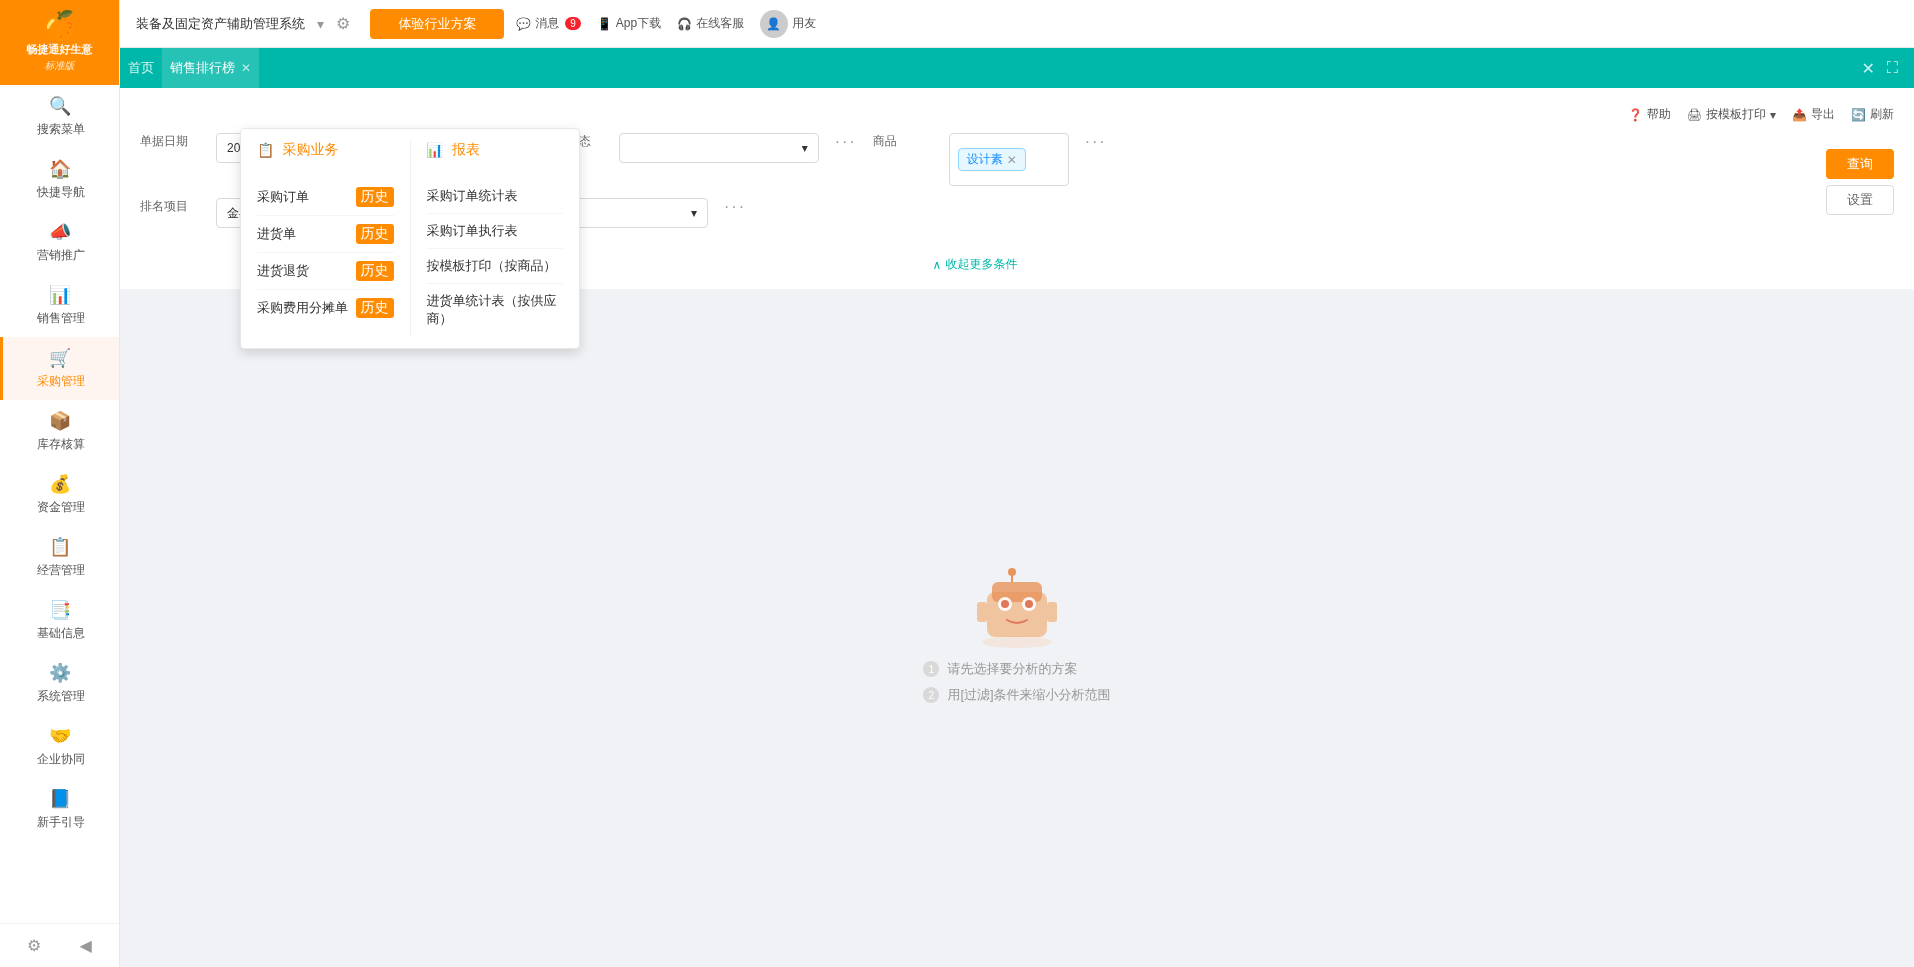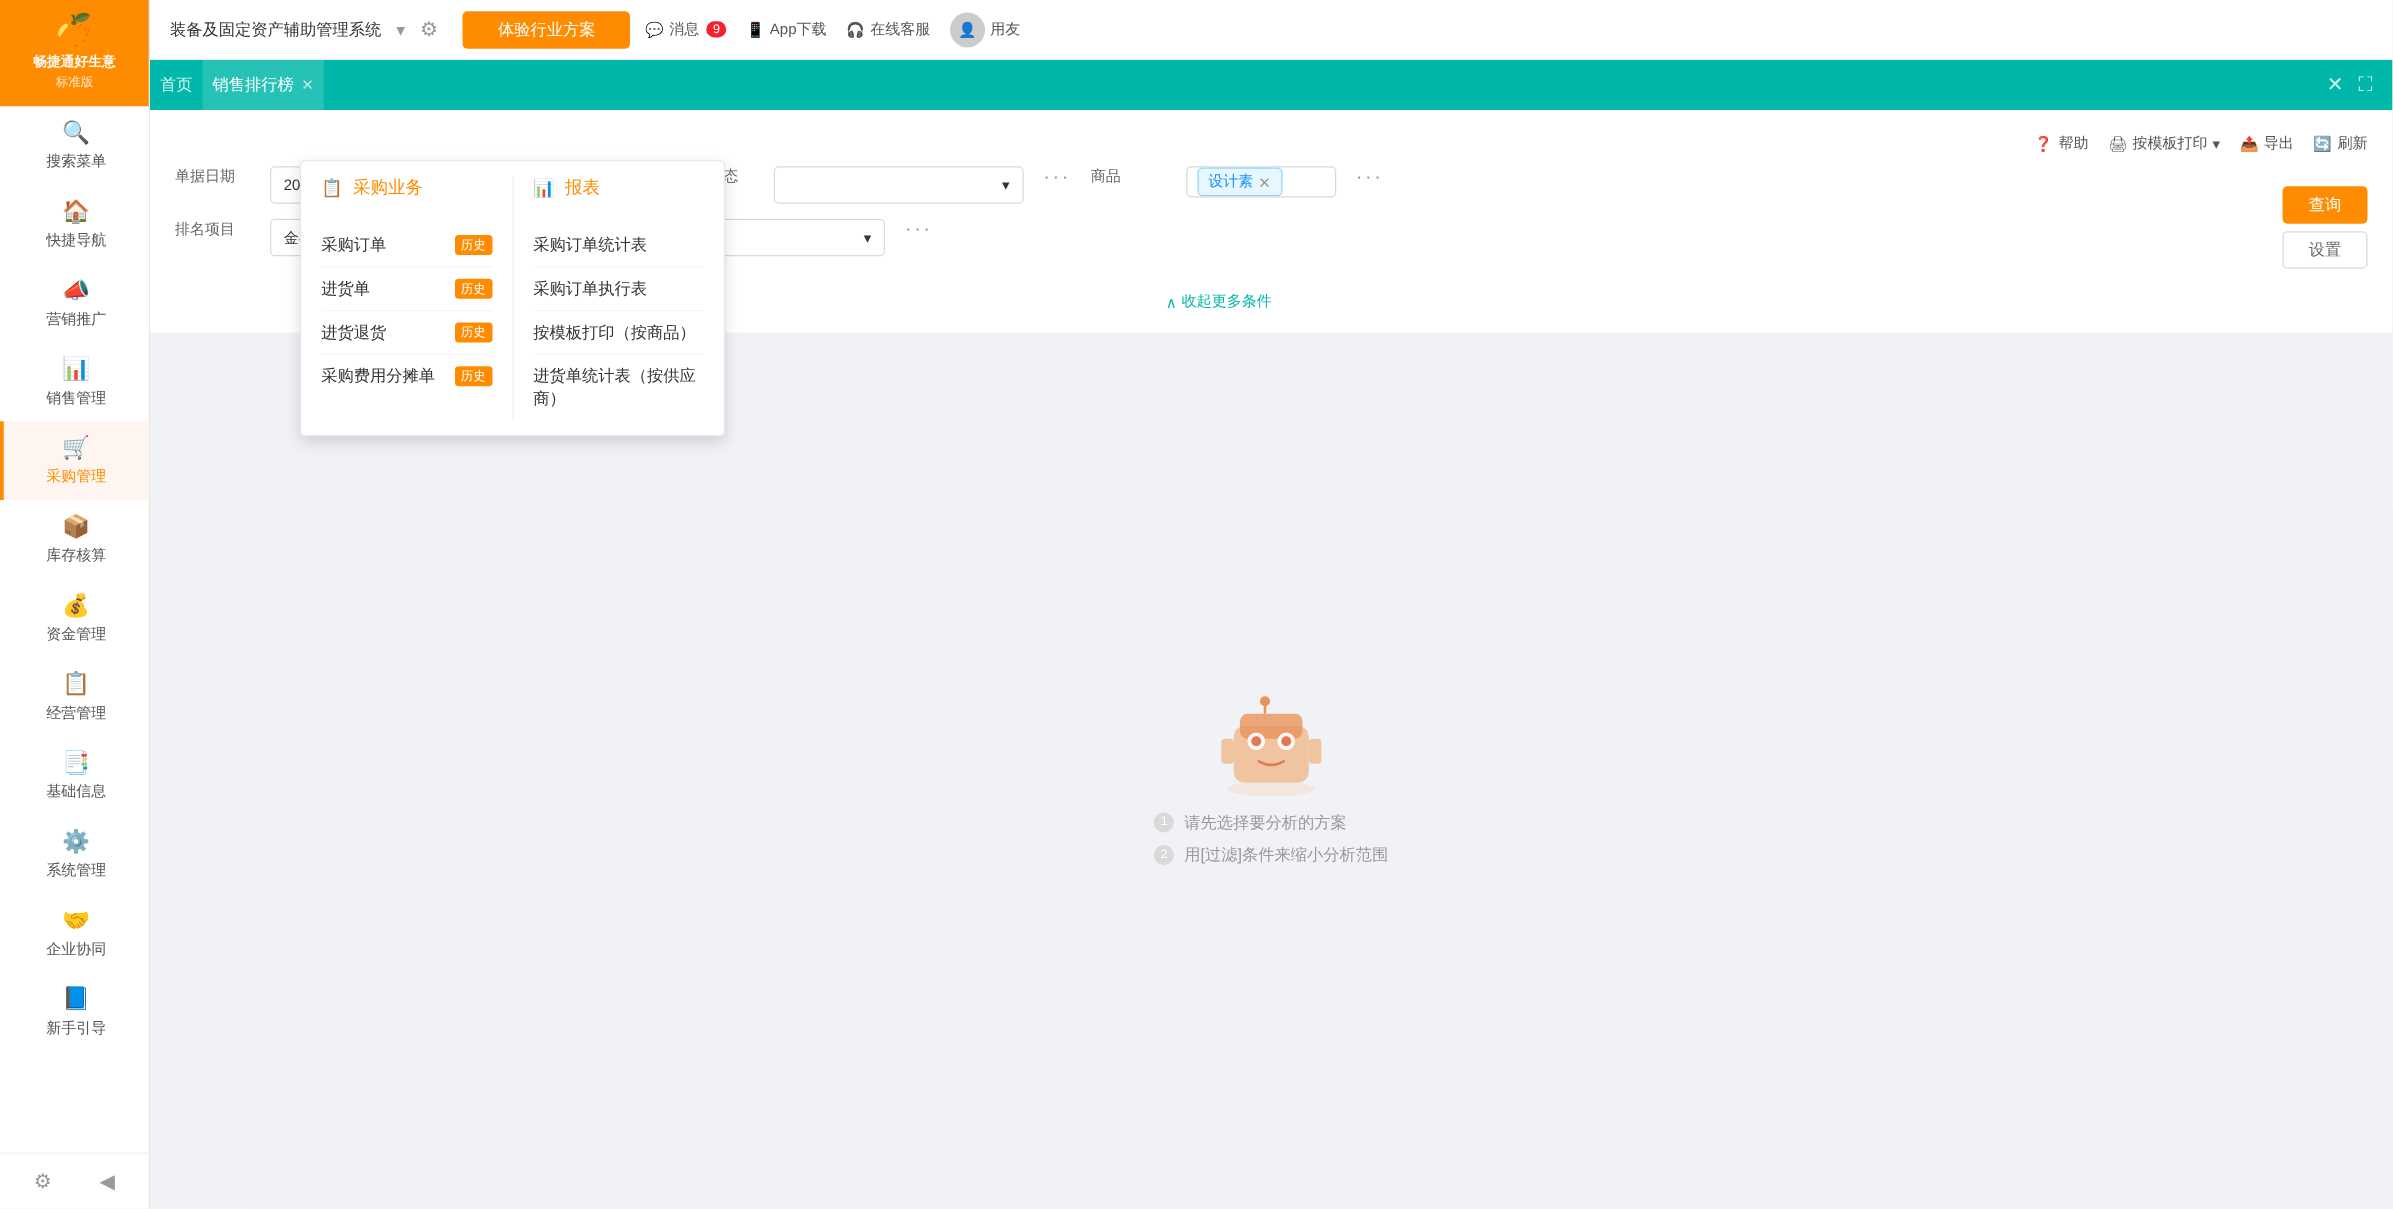--- a/index.html
+++ b/index.html
@@ -28,20 +28,21 @@
     }
     .sidebar-logo .logo-icon {
       font-size: 28px;
       line-height: 1;
       color: white;
     }
     .sidebar-logo .logo-version {
       font-size: 10px;
       color: rgba(255,255,255,0.8);
       margin-top: 2px;
+      font-style: italic;
     }
     .sidebar-item {
       display: flex;
       flex-direction: column;
       align-items: center;
       justify-content: center;
       padding: 10px 8px;
       cursor: pointer;
       color: #555;
       font-size: 12px;
@@ -375,21 +376,21 @@
       padding: 8px 0;
       cursor: pointer;
       color: #333;
       font-size: 13px;
       border-bottom: 1px solid #f5f5f5;
     }
     .dropdown-item:last-child { border-bottom: none; }
     .history-badge {
       background: #ff8c00;
       color: white;
-      font-size: 10px;
+      font-size: 14px;
       padding: 1px 5px;
       border-radius: 3px;
     }
     .dropdown-right-item {
       padding: 8px 0;
       cursor: pointer;
       color: #333;
       font-size: 13px;
       border-bottom: 1px solid #f5f5f5;
     }
@@ -579,21 +580,21 @@
               <span class="date-link">更多</span>
               <span class="date-link">自定义</span>
             </div>
             <span class="filter-label">单据状态</span>
             <div class="select-box" style="min-width:200px;">
               <span></span>
               <span>▾</span>
             </div>
             <span class="more-dots">···</span>
             <span class="filter-label">商品</span>
-            <div style="display:flex;align-items:center;gap:4px;border:1px solid #d9d9d9;border-radius:4px;padding:0 8px;min-width:120px;">
+            <div style="display:flex;align-items:center;gap:4px;border:1px solid #d9d9d9;border-radius:4px;padding:14px 8px;min-width:120px;">
               <span class="filter-tag">
                 <span>设计素</span>
                 <span class="remove">✕</span>
               </span>
             </div>
             <span class="more-dots">···</span>
           </div>
 
           <div class="filter-row">
             <span class="filter-label">排名项目</span>

